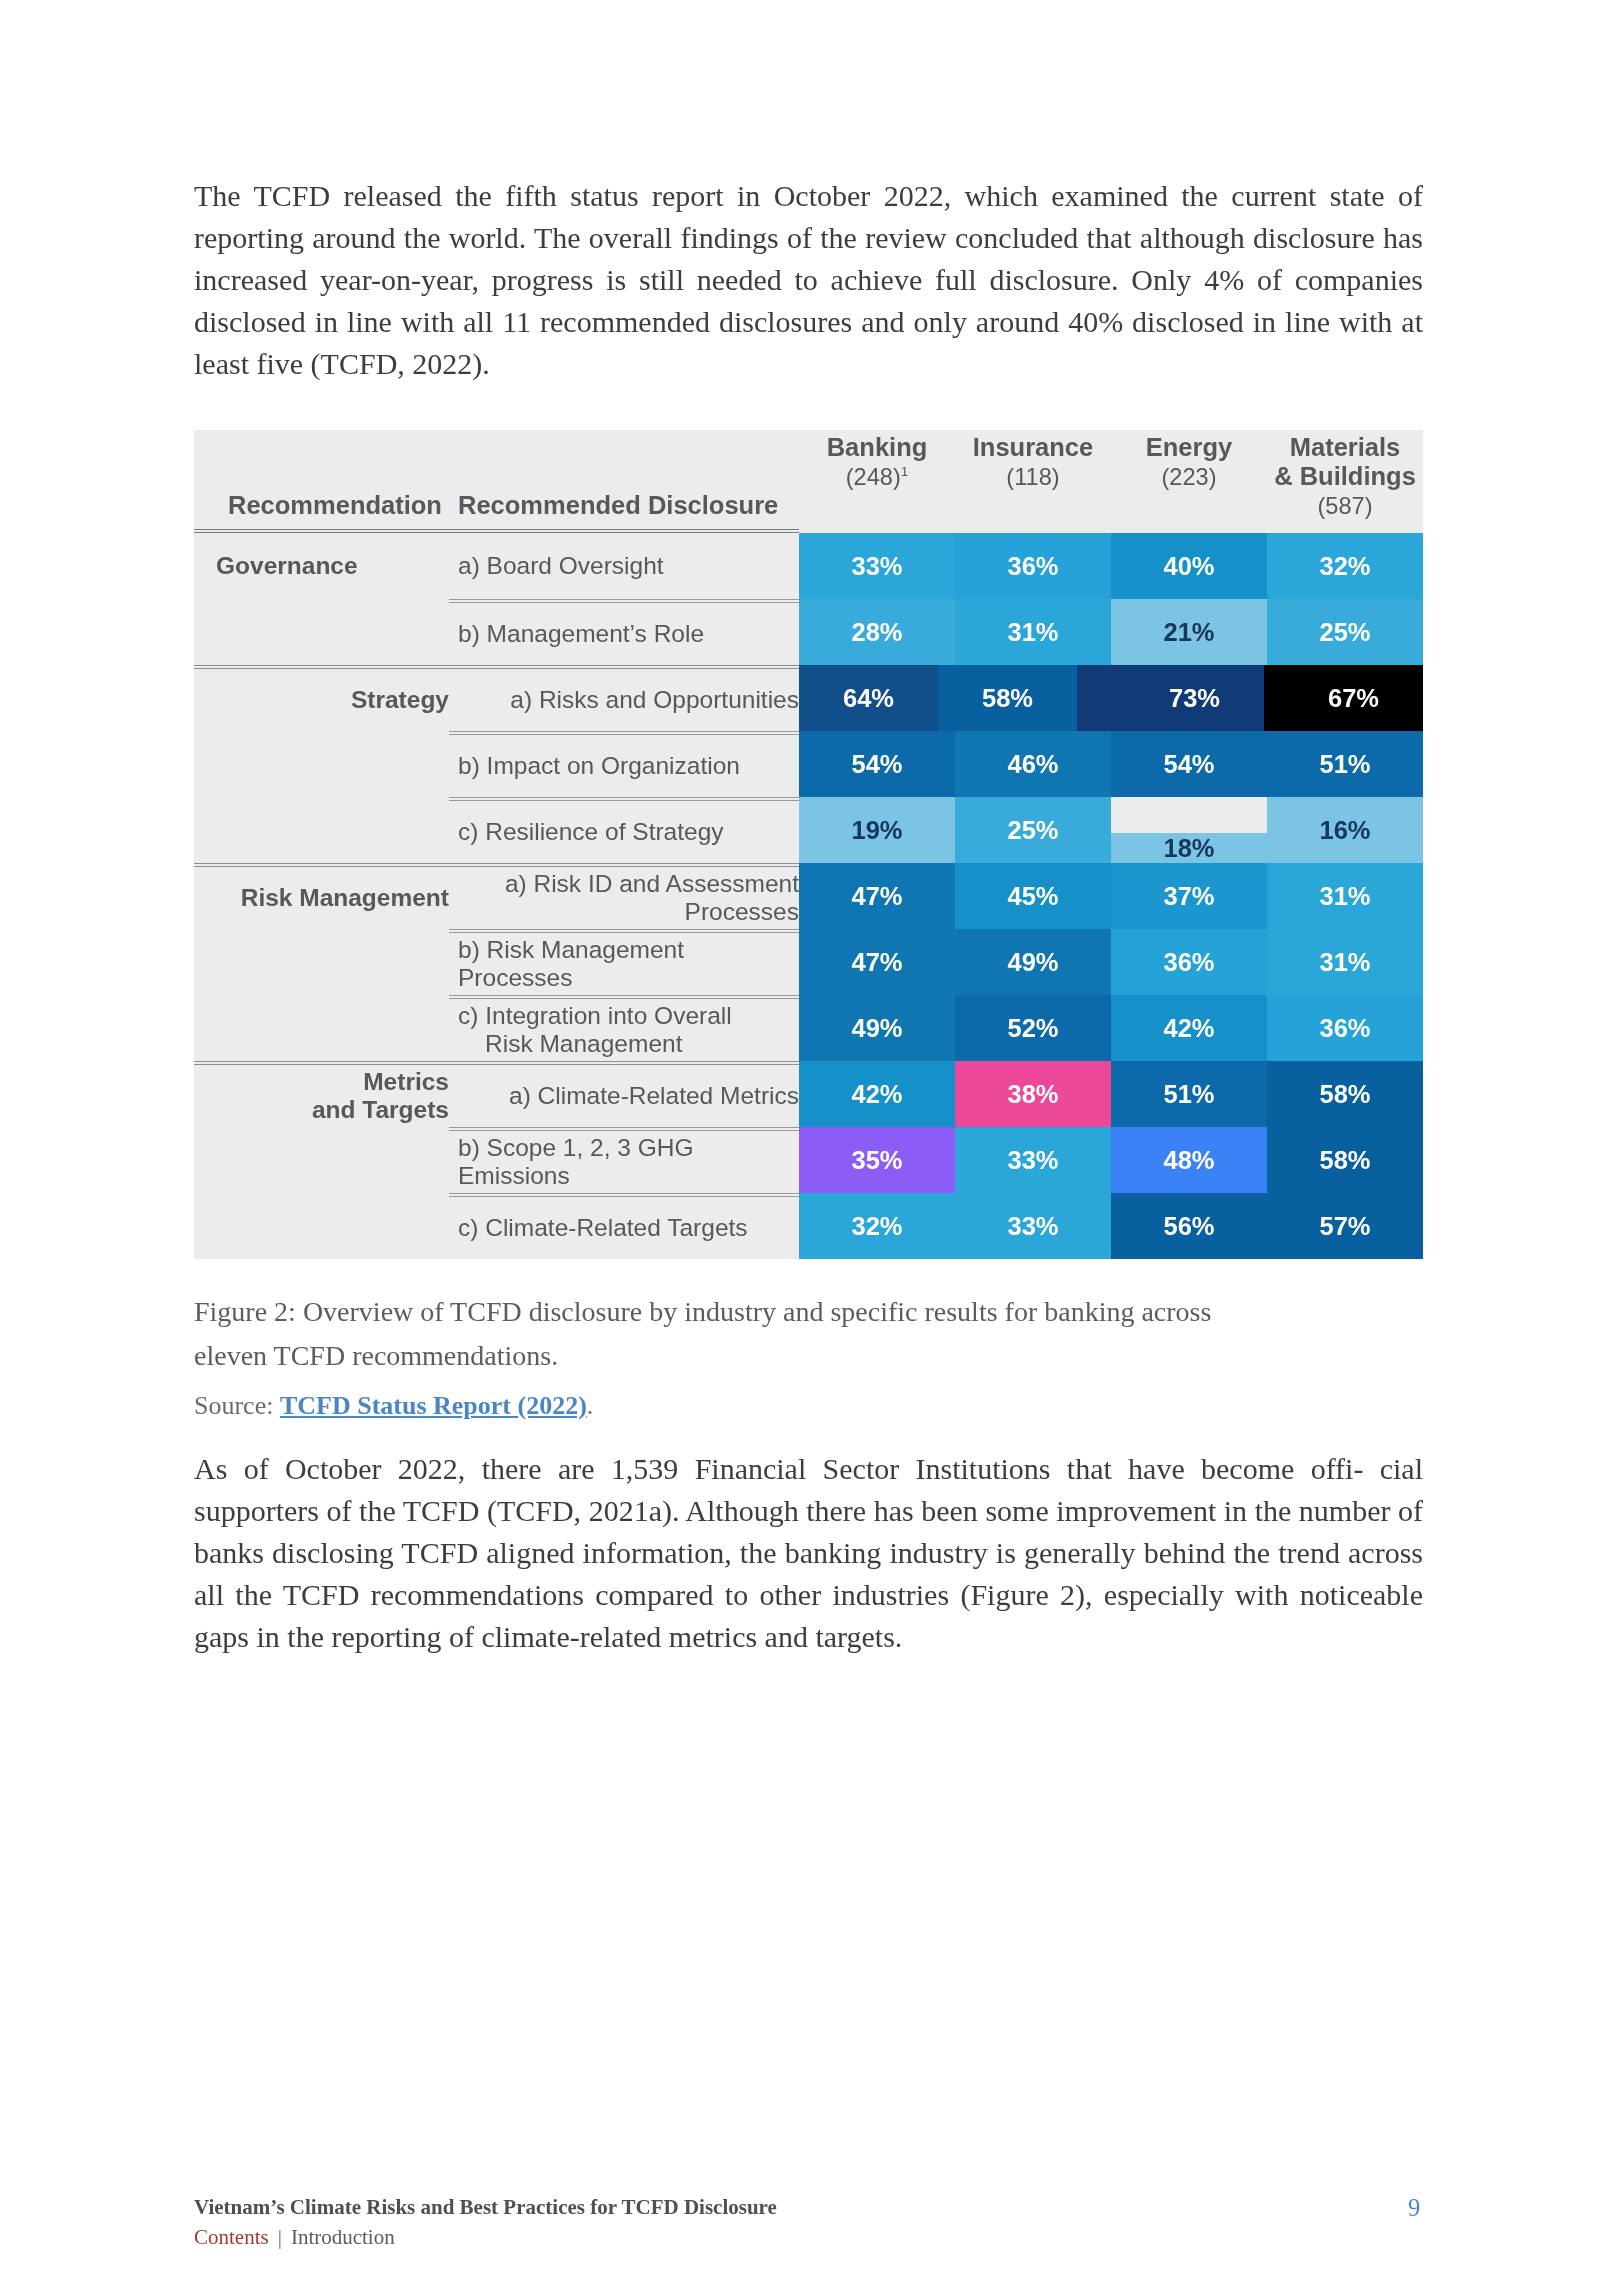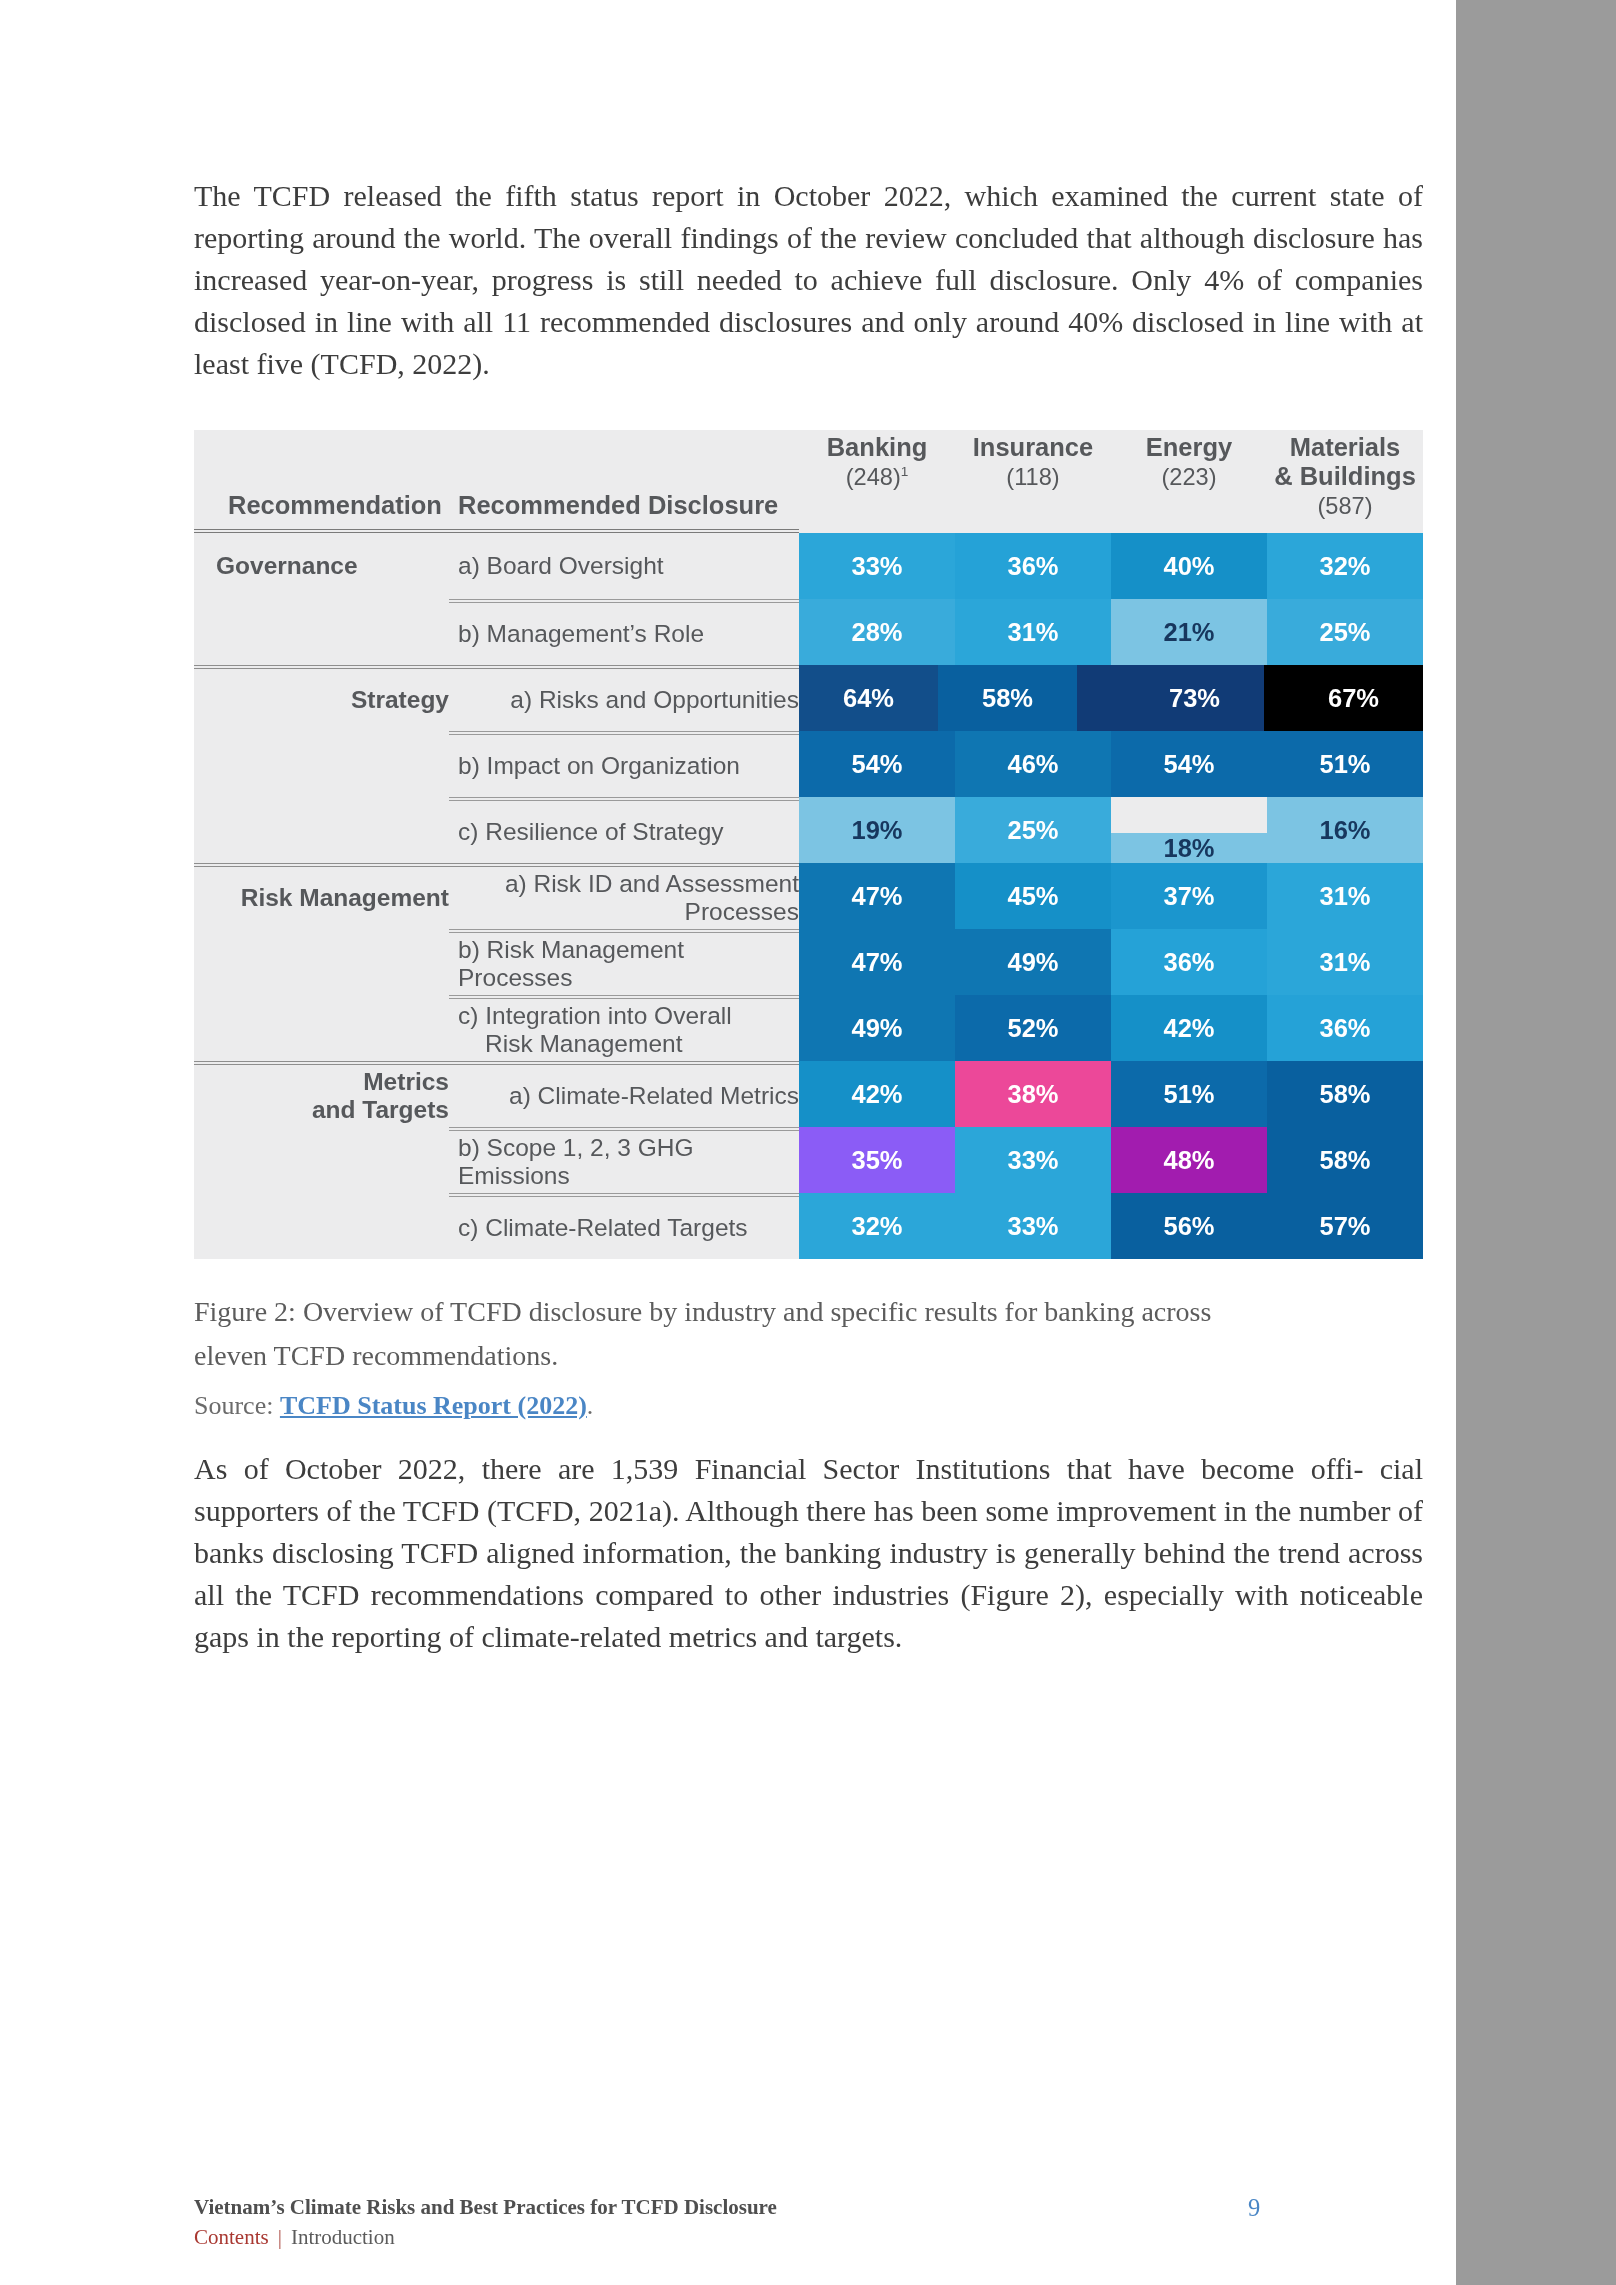--- a/index.html
+++ b/index.html
@@ -1,18 +1,18 @@
 <!DOCTYPE html>
 <html style="font-size:14.5px"><head>
 <meta charset="utf-8">
 <style>
   html,body{margin:0;padding:0;background:#9b9b9b;}
   .page{
     position:relative;
-    width:1456px;height:2286px;
+    width:1616px;height:2286px;
     background:#ffffff;
     font-family:"Liberation Serif","DejaVu Serif",serif;
     overflow:hidden;
   }
   .content{position:absolute;left:194px;width:1229px;top:0;}
   .body-par{
     font-size:30px;line-height:42px;color:#3d3d3d;
     text-align:justify;margin:0;
   }
   .par-intro{margin-top:175px;}
@@ -220,21 +220,21 @@
             <div class="c-val" style="background: rgb(12, 106, 170); color: rgb(255, 255, 255);">51%</div>
             <div class="c-val" style="background: rgb(9, 96, 159); color: rgb(255, 255, 255);">58%</div>
           </div>
           <div class="t-row sub-row">
             <div class="c-rec"></div>
             <div class="c-disc">
               <div>b) Scope 1, 2, 3 GHG Emissions</div>
             </div>
             <div class="c-val" style="background: #8b5cf6; color: rgb(255, 255, 255);">35%</div>
             <div class="c-val" style="background: rgb(43, 166, 217); color: rgb(255, 255, 255);">33%</div>
-            <div class="c-val" style="background: #a21caf; color: rgb(255, 255, 255);">48%</div>
+            <div class="c-val" style="background: #3b82f6; color: rgb(255, 255, 255);">48%</div>
             <div class="c-val" style="background: rgb(9, 96, 159); color: rgb(255, 255, 255);">58%</div>
           </div>
           <div class="t-row sub-row">
             <div class="c-rec"></div>
             <div class="c-disc">
               <div>c) Climate-Related Targets</div>
             </div>
             <div class="c-val" style="background: rgb(43, 166, 217); color: rgb(255, 255, 255);">32%</div>
             <div class="c-val" style="background: rgb(43, 166, 217); color: rgb(255, 255, 255);">33%</div>
             <div class="c-val" style="background: rgb(9, 96, 159); color: rgb(255, 255, 255);">56%</div>

